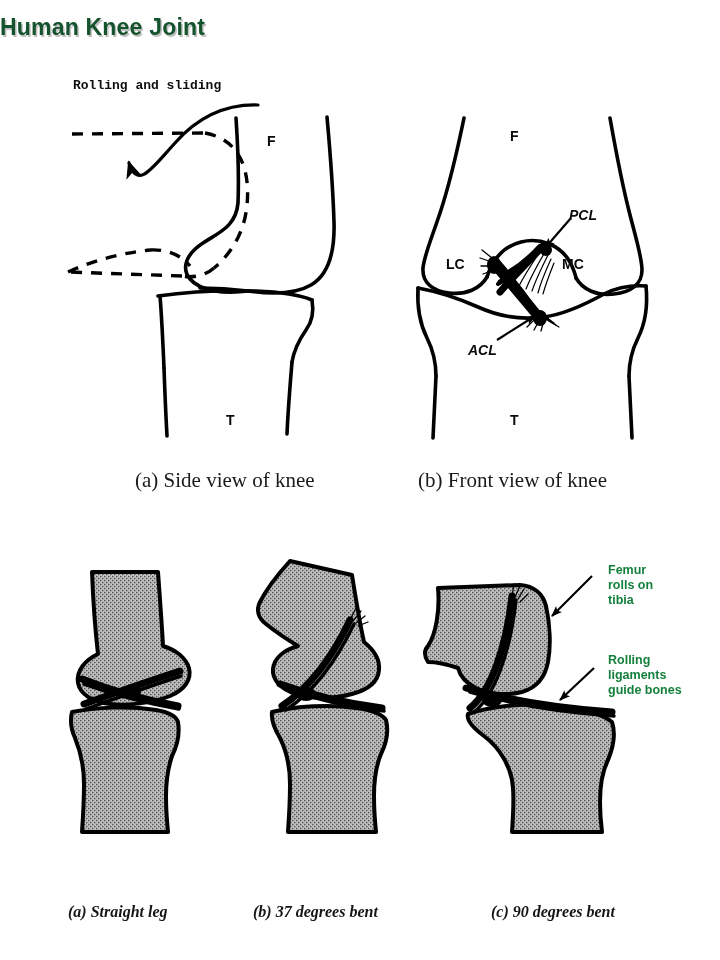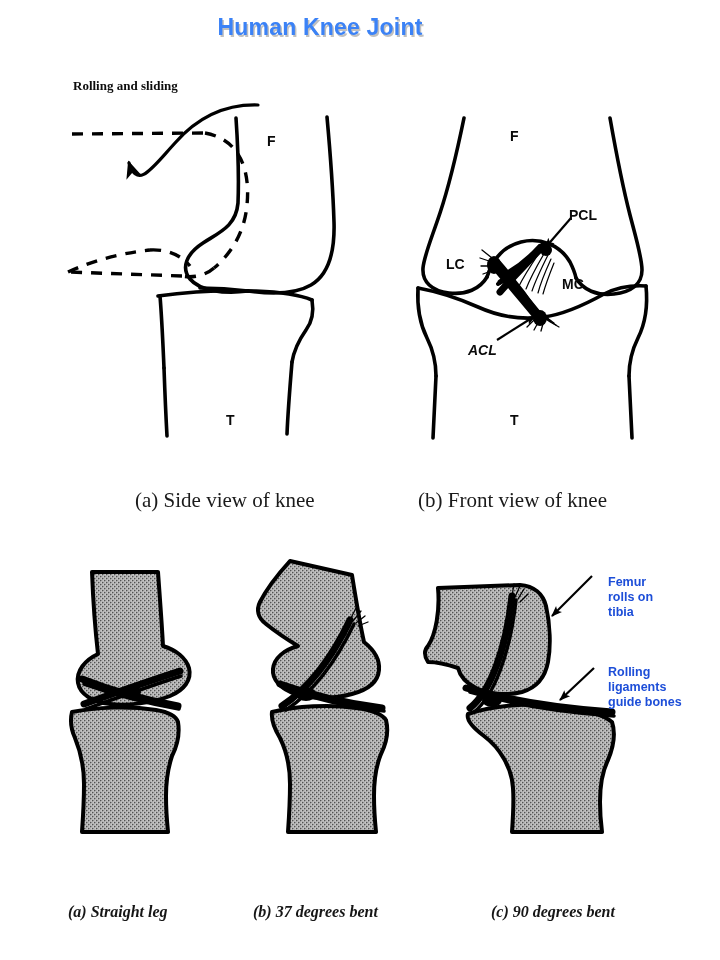--- a/index.html
+++ b/index.html
@@ -13,76 +13,73 @@
     position: relative;
     overflow: hidden;
     font-family: "Liberation Sans", sans-serif;
   }
 
   #page-title {
     position: absolute;
     top: 14px;
     left: 0;
     width: 640px;
-    text-align: center;
     font-family: "Liberation Sans", sans-serif;
     font-weight: bold;
     font-size: 23px;
-    color: #3b82f6;
+    color: #14532d;
     letter-spacing: 0.2px;
     text-shadow: 1.5px 1.5px 0px rgba(140,140,140,0.55);
   }
 
   .figure-svg {
     position: absolute;
     left: 0;
     top: 0;
   }
 
   .cap {
     position: absolute;
     font-family: "Liberation Serif", serif;
     font-size: 21px;
     color: #1a1a1a;
     white-space: nowrap;
-    margin-top: 20px;
   }
   .cap-bottom {
     position: absolute;
     font-family: "Liberation Serif", serif;
     font-weight: bold;
     font-style: italic;
     font-size: 16px;
     color: #161616;
     white-space: nowrap;
     margin-top: 33px;
   }
 
   .anno {
     position: absolute;
     font-family: "Liberation Sans", sans-serif;
     font-weight: bold;
     font-size: 12.5px;
     line-height: 15px;
-    color: #1d4ed8;
+    color: #15803d;
     white-space: pre-line;
-    margin-top: 12px;
   }
 
   .bone-label {
     position: absolute;
     font-family: "Liberation Sans", sans-serif;
     font-weight: bold;
     font-size: 14px;
     color: #0a0a0a;
   }
 
   .rs-label {
     position: absolute;
-    font-family: Liberation Serif, serif;
+    font-family: Liberation Mono, monospace;
     font-weight: bold;
     font-size: 13px;
     color: #0d0d0d;
     white-space: nowrap;
   }
 </style>
 </head>
 <body>
 
 <div id="page-title">Human Knee Joint</div>
@@ -329,22 +326,22 @@
   </g>
 </svg>
 
 <div class="rs-label" style="left:73px; top:78px;">Rolling and sliding</div>
 <div class="bone-label" style="left:267px; top:133px;">F</div>
 <div class="bone-label" style="left:226px; top:412px;">T</div>
 
 <div class="bone-label" style="left:510px; top:128px;">F</div>
 <div class="bone-label" style="left:510px; top:412px;">T</div>
 <div class="bone-label" style="left:446px; top:256px;">LC</div>
-<div class="bone-label" style="left:562px; top:256px;margin-top:20px;">MC</div>
-<div class="bone-label" style="left:569px; top:207px;">PCL</div>
+<div class="bone-label" style="left:562px; top:256px;">MC</div>
+<div class="bone-label" style="left:569px; top:207px;font-style:italic;">PCL</div>
 <div class="bone-label" style="left:468px; top:342px;font-style:italic;">ACL</div>
 
 <div class="cap" style="left:135px; top:468px;">(a) Side view of knee</div>
 <div class="cap" style="left:418px; top:468px;">(b) Front view of knee</div>
 
 <div class="anno" style="left:608px; top:563px;">Femur
 rolls on
 tibia</div>
 <div class="anno" style="left:608px; top:653px;">Rolling
 ligaments

